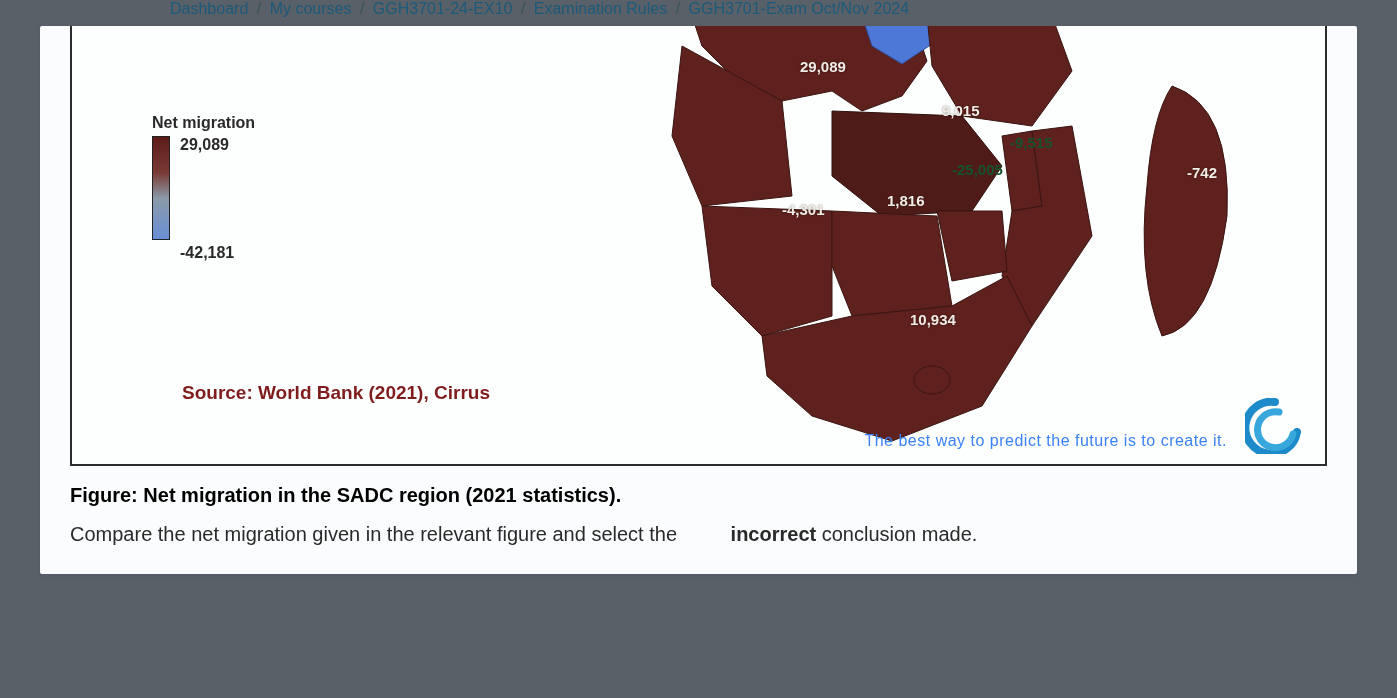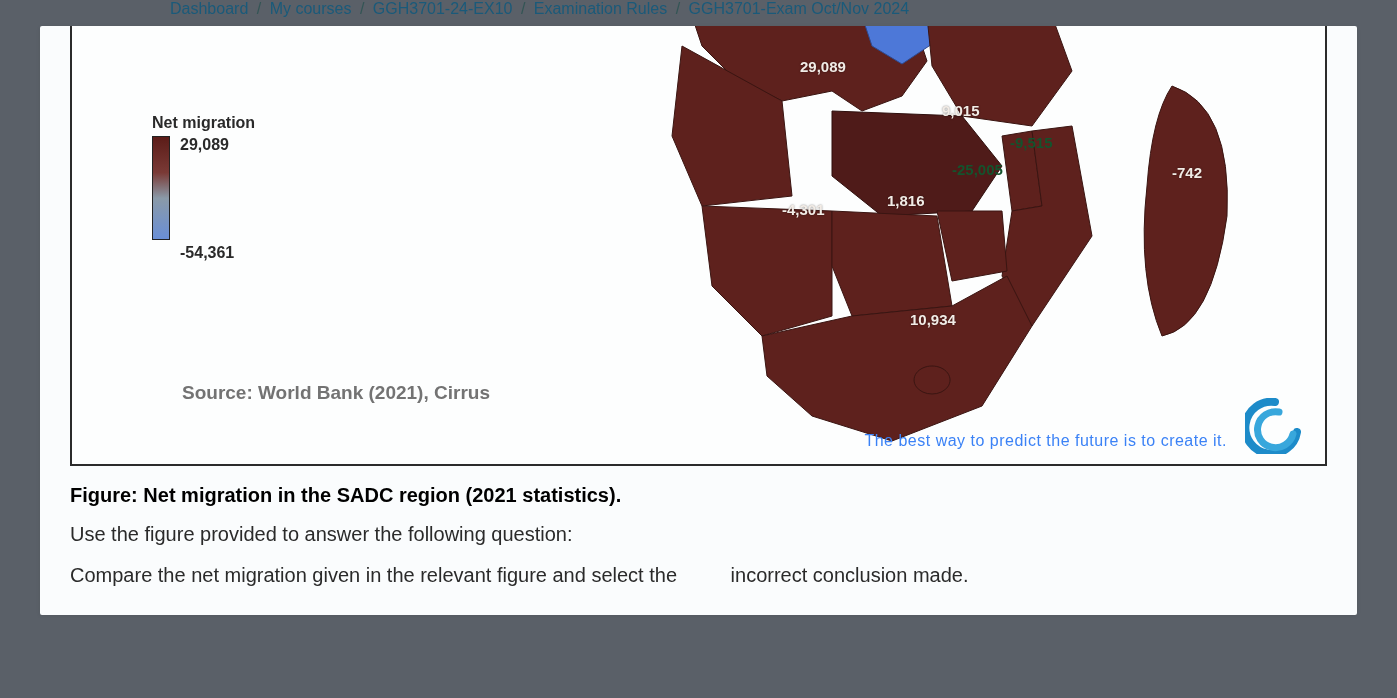--- a/index.html
+++ b/index.html
@@ -64,21 +64,21 @@
     font-weight: 600;
     text-shadow: 0 0 2px rgba(0,0,0,.5);
     white-space: nowrap;
   }
   .map-label.dark { color: #14532d; text-shadow: none; }
   .source {
     position: absolute;
     left: 110px; bottom: 60px;
     font-weight: 700;
     font-size: 19px;
-    color: #737373;
+    color: #7f1d1d;
   }
   .tagline {
     position: absolute;
     right: 98px; bottom: 14px;
     font-size: 16px;
     color: #3b82f6;
     letter-spacing: .5px;
   }
   .logo {
     position: absolute;
@@ -97,21 +97,21 @@
   }
   .instr {
     font-size: 20px;
     color: #2a2a2a;
     margin-bottom: 18px;
   }
   .question {
     font-size: 20px;
     color: #2a2a2a;
   }
-  .question strong { font-weight: 400; padding-left: 48px; }
+  .question strong { font-weight: 700; padding-left: 48px; }
 </style>
 </head>
 <body>
 
 <div class="screen-frame">
 
   <div class="breadcrumb">
     <a>Dashboard</a>
     <span class="sep">/</span>
     <a>My courses</a>
@@ -126,21 +126,21 @@
   <div class="content-card">
 
     <div class="figure-box">
 
       <div class="legend">
         <div class="legend-title">Net migration</div>
         <div class="legend-row">
           <div class="legend-bar"></div>
           <div class="legend-max">29,089</div>
         </div>
-        <div class="legend-min">-54,361</div>
+        <div class="legend-min">-42,181</div>
       </div>
 
       <div class="map">
         <svg viewBox="0 0 700 430">
 
           <path fill="#5e211d" stroke="#3a1512" stroke-width="1" d="M160 0 L380 0 L395 45 L370 80 L330 95 L300 75 L250 85 L200 60 L170 30 Z"></path>
 
           <path fill="#4d78d8" stroke="#2e4a90" d="M330 0 L395 0 L400 28 L370 48 L340 30 Z"></path>
 
           <path fill="#5e211d" stroke="#3a1512" d="M395 0 L520 0 L540 55 L500 110 L430 100 L400 50 Z"></path>
@@ -164,38 +164,37 @@
           <path fill="#5e211d" stroke="#3a1512" d="M400 350 a18 14 0 1 0 0.1 0 Z"></path>
 
           <path fill="#5e211d" stroke="#3a1512" d="M640 70 Q700 90 695 200 Q680 310 630 320 Q605 260 615 170 Q620 100 640 70 Z"></path>
         </svg>
 
         
         <div class="map-label" style="left:268px; top:42px;">29,089</div>
         <div class="map-label" style="left:410px; top:86px;">9,015</div>
         <div class="map-label dark" style="left:478px; top:118px;">-9,515</div>
         <div class="map-label dark" style="left:420px; top:145px;">-25,005</div>
-        <div class="map-label" style="left:640px; top:148px;">-742</div>
+        <div class="map-label" style="left:655px; top:148px;">-742</div>
         <div class="map-label" style="left:250px; top:185px;">-4,301</div>
         <div class="map-label" style="left:355px; top:176px;">1,816</div>
         <div class="map-label" style="left:378px; top:295px;">10,934</div>
       </div>
 
       <div class="source">Source: World Bank (2021), Cirrus</div>
       <div class="tagline">The best way to predict the future is to create it.</div>
       <div class="logo">
         <svg viewBox="0 0 56 56">
           <path d="M30 4 A26 26 0 1 0 52 34" fill="none" stroke="#1d8bc9" stroke-width="8" stroke-linecap="round"></path>
           <path d="M34 14 A18 18 0 1 0 48 36" fill="none" stroke="#38a7dc" stroke-width="7" stroke-linecap="round"></path>
         </svg>
       </div>
     </div>
 
     <div class="below">
       <div class="fig-caption">Figure: Net migration in the SADC region (2021 statistics).</div>
-      <div class="instr">Use the figure provided to answer the following question:</div>
       <div class="question">
         <span>Compare the net migration given in the relevant figure and select the </span><strong>incorrect</strong><span> conclusion made.</span>
       </div>
     </div>
 
   </div>
 </div>
 
 </body></html>

